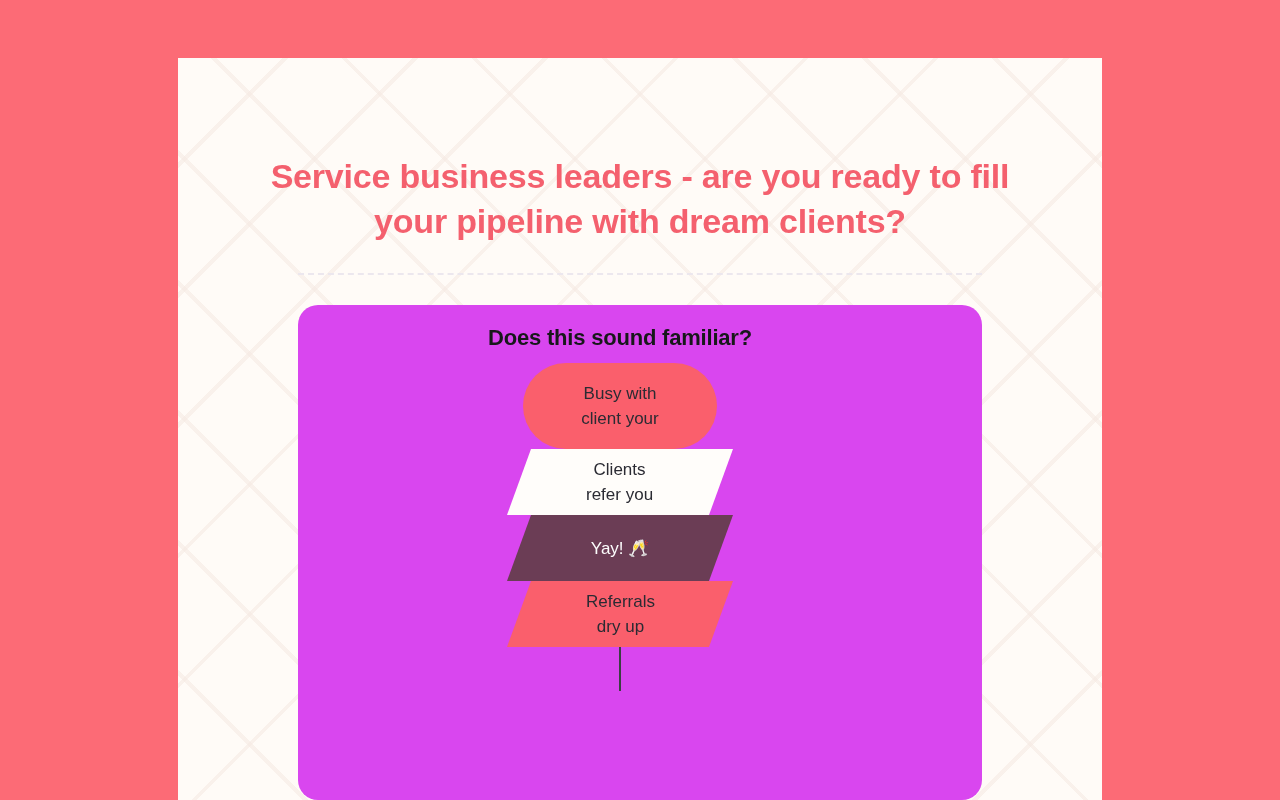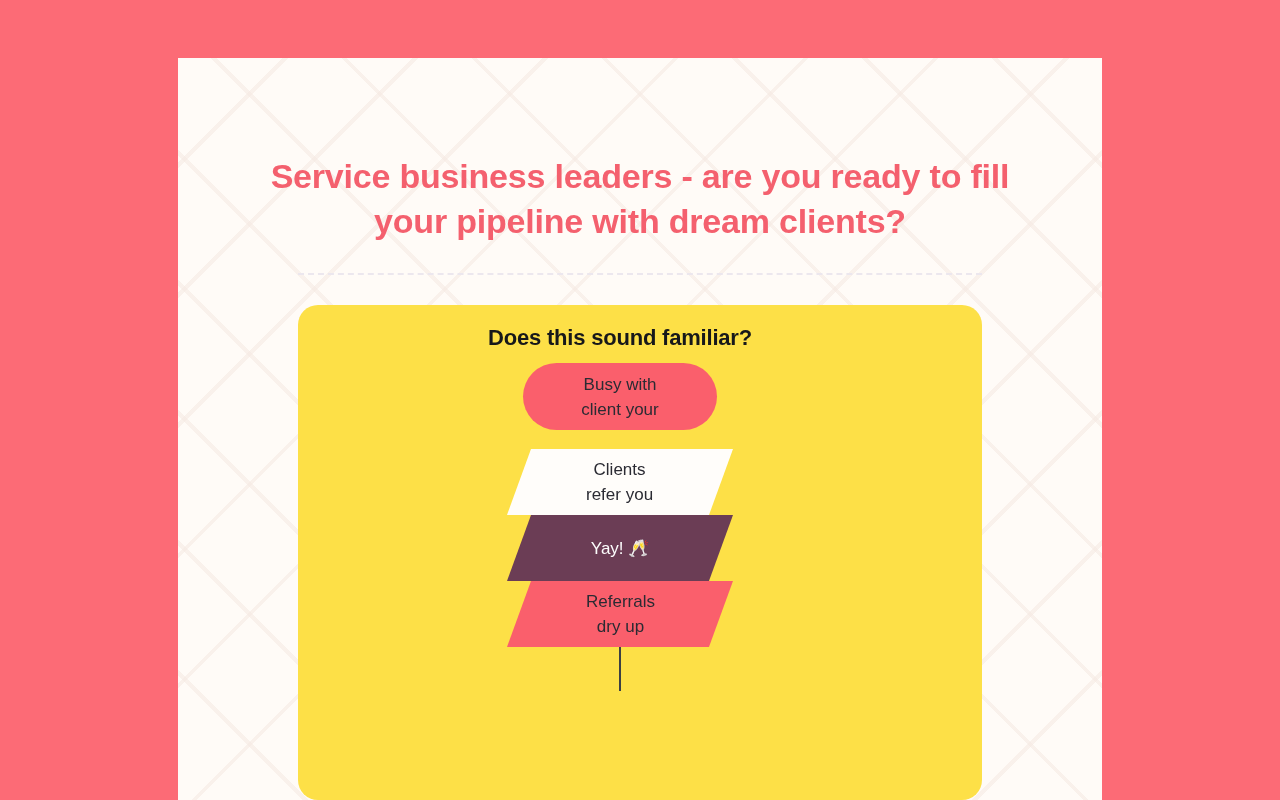--- a/index.html
+++ b/index.html
@@ -83,21 +83,21 @@
     border-top: 2px dashed #ece7ee;
   }
 
   
   .flow-card {
     position: absolute;
     left: 120px;
     top: 247px;
     width: 684px;
     height: 495px;
-    background: #fde047;
+    background: #d946ef;
     border-radius: 20px;
     overflow: hidden;
   }
 
   .card-title {
     position: absolute;
     left: 0;
     top: 20px;
     width: 644px;
     text-align: center;
@@ -132,21 +132,21 @@
     text-align: center;
     font-size: 17px;
     line-height: 25px;
     font-weight: 400;
     box-sizing: border-box;
   }
 
   
   .node.pill {
     width: 194px;
-    height: 67px;
+    height: 86px;
     border-radius: 43px;
     background: #fa5f6c;
     color: #2b2b33;
   }
 
   
   .node.para {
     width: 202px;
     height: 66px;
     transform: translateX(-50%) skewX(-20deg);

